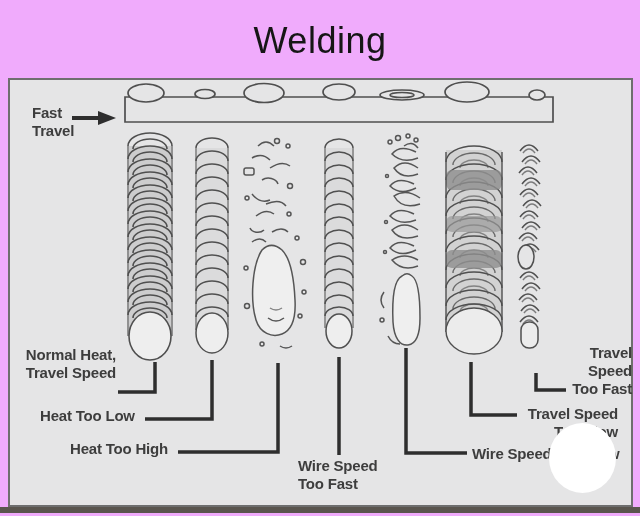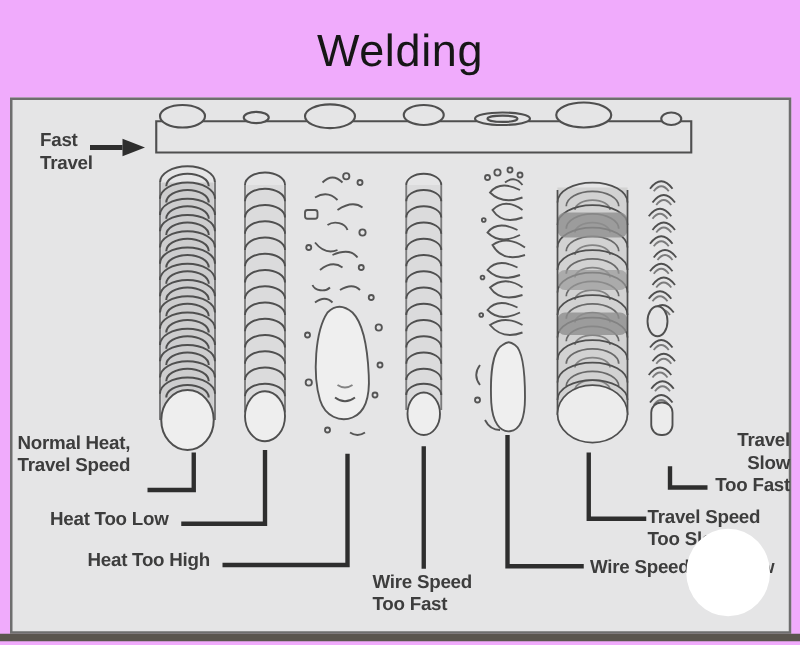--- a/index.html
+++ b/index.html
@@ -6,21 +6,21 @@
   .stage{position:relative;width:640px;height:516px;background:#f0abfc;overflow:hidden;
          font-family:"Liberation Sans",sans-serif;}
   .title{position:absolute;left:0;top:20px;width:640px;text-align:center;
          font-size:36px;font-weight:400;color:#161616;letter-spacing:0.5px;}
   .panel{position:absolute;left:8px;top:78px;width:625px;height:429px;
          background:#e5e5e6;border:2px solid #6e6e6e;box-sizing:border-box;}
   .art{position:absolute;left:0;top:0;width:640px;height:516px;}
   .lbl{position:absolute;font-weight:bold;font-size:15px;line-height:18px;
        color:#3d3d3d;letter-spacing:-0.2px;white-space:nowrap;}
   .lbl div{white-space:nowrap;}
-  .center{text-align:left;}
+  .center{text-align:right;}
   .right{text-align:right;}
   .overlay-circle{position:absolute;left:549px;top:423px;width:67px;height:70px;
        background:#ffffff;border-radius:50%;z-index:30;}
   .bottom-bar{position:absolute;left:0;top:507px;width:640px;height:6px;
        background:#5a554e;z-index:40;}
 </style>
 </head>
 <body>
 
 <div class="stage">
@@ -275,19 +275,19 @@
     <div>Wire Speed Too Slow</div>
   </div>
 
   <div class="lbl center" style="left:518px;top:405px;width:100px;">
     <div>Travel Speed</div>
     <div>Too Slow</div>
   </div>
 
   <div class="lbl right" style="right:8px;top:344px;">
     <div>Travel</div>
-    <div>Slow</div>
+    <div>Speed</div>
     <div>Too Fast</div>
   </div>
 
   <div class="overlay-circle"></div>
   <div class="bottom-bar"></div>
 </div>
 
 </body></html>

